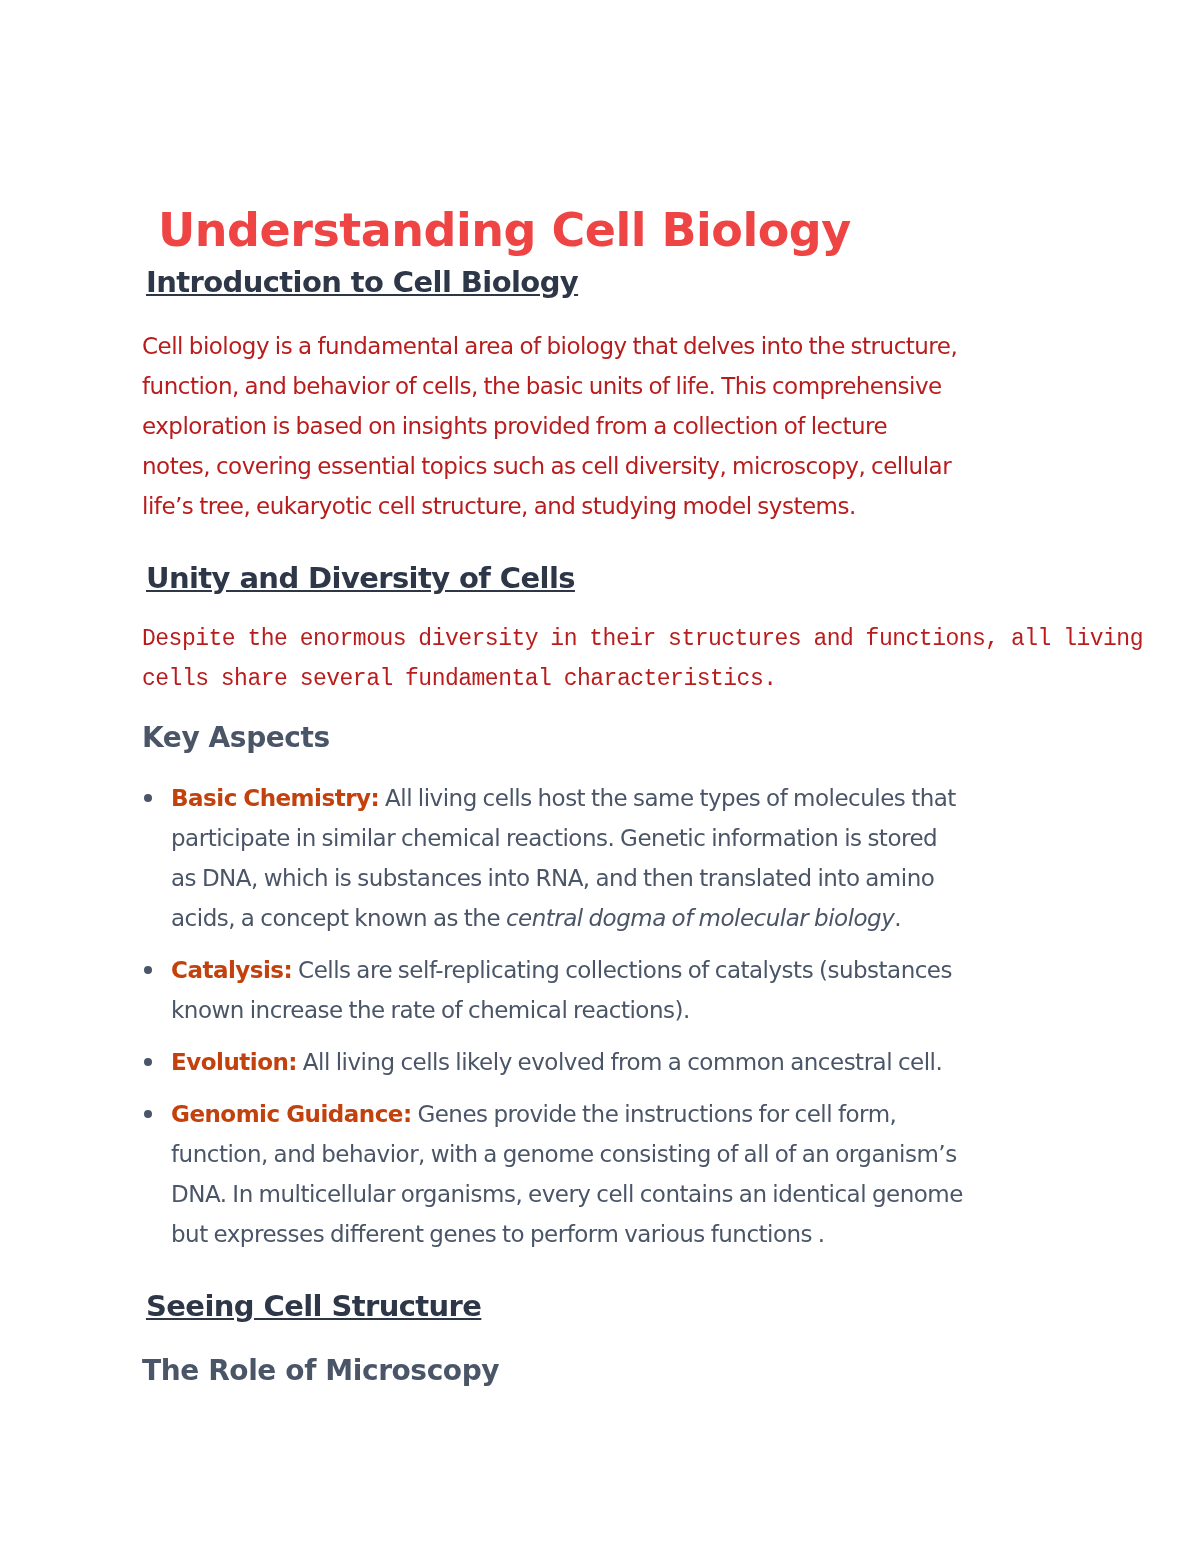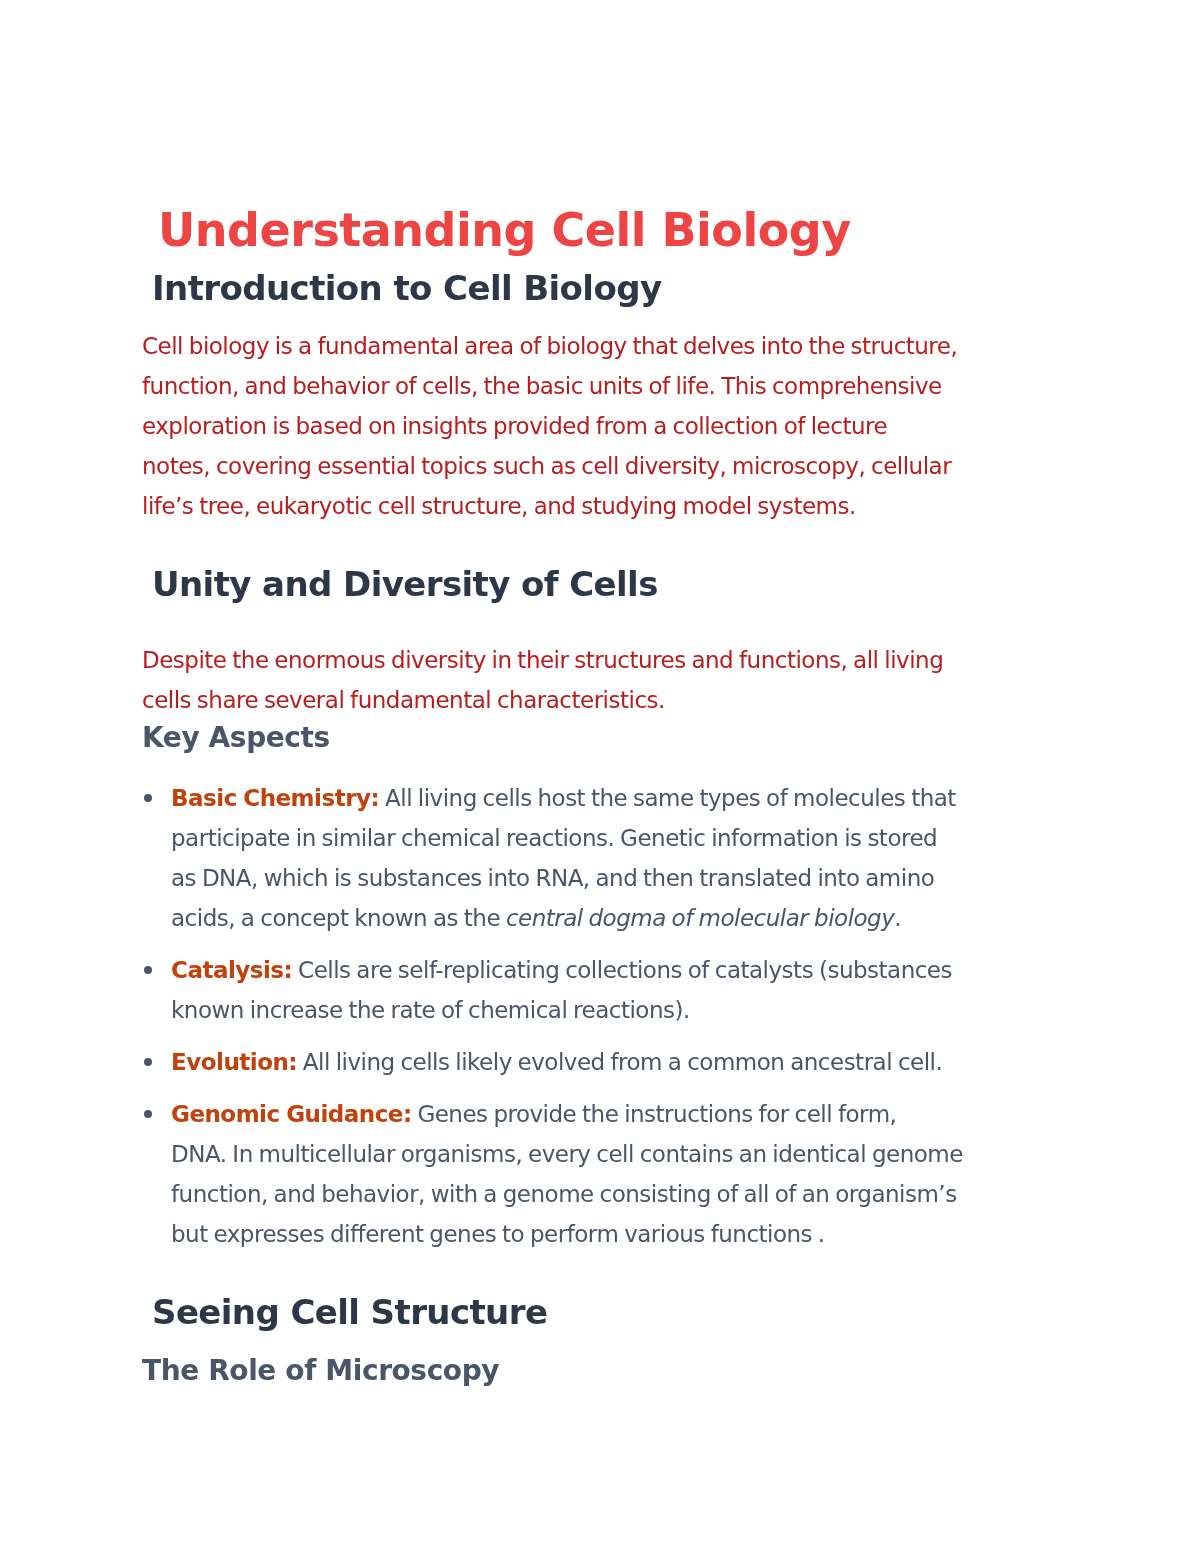--- a/index.html
+++ b/index.html
@@ -28,27 +28,28 @@
       font-size: 46px;
       font-weight: bold;
       color: #ef4444;
       letter-spacing: -0.5px;
       white-space: nowrap;
       line-height: 60px;
     }
     .h2 {
       position: absolute;
       left: 0;
-      margin: 10px;
-      font-size: 34px;
+      margin: 4px;
+      font-size: 29px;
       font-weight: bold;
       color: #2d3748;
       letter-spacing: -0.6px;
       white-space: nowrap;
       line-height: 44px;
+      text-decoration: underline;
     }
     .h3 {
       position: absolute;
       left: 0;
       margin: 0;
       font-size: 28px;
       font-weight: bold;
       color: #4a5568;
       letter-spacing: -0.4px;
       white-space: nowrap;
@@ -114,21 +115,21 @@
   <h2 class="h2" style="top:256px;">Introduction to Cell Biology</h2>
   <p class="para" style="top:326px;">
     <span class="line">Cell biology is a fundamental area of biology that delves into the structure,</span>
     <span class="line">function, and behavior of cells, the basic units of life. This comprehensive</span>
     <span class="line">exploration is based on insights provided from a collection of lecture</span>
     <span class="line">notes, covering essential topics such as cell diversity, microscopy, cellular</span>
     <span class="line">life’s tree, eukaryotic cell structure, and studying model systems.</span>
   </p>
 
   <h2 class="h2" style="top:552px;">Unity and Diversity of Cells</h2>
-  <p class="para" style="top:640px;">
+  <p class="para" style="top:619px;font-family:Liberation Mono, monospace;">
     <span class="line">Despite the enormous diversity in their structures and functions, all living</span>
     <span class="line">cells share several fundamental characteristics.</span>
   </p>
   <h3 class="h3" style="top:720px;">Key Aspects</h3>
 
   <ul class="aspects">
 
     <li style="top:0px;">
       <span class="bullet"></span>
       <div class="item-body">
@@ -161,22 +162,22 @@
         </span>
       </div>
     </li>
 
     <li style="top:316px;">
       <span class="bullet"></span>
       <div class="item-body">
         <span class="line">
           <span class="term">Genomic Guidance</span><span class="term">:</span><span> Genes provide the instructions for cell form,</span>
         </span>
+        <span class="line">function, and behavior, with a genome consisting of all of an organism’s</span>
         <span class="line">DNA. In multicellular organisms, every cell contains an identical genome</span>
-        <span class="line">function, and behavior, with a genome consisting of all of an organism’s</span>
         <span class="line">but expresses different genes to perform various functions .</span>
       </div>
     </li>
   </ul>
 
   <h2 class="h2" style="top:1280px;">Seeing Cell Structure</h2>
   <h3 class="h3" style="top:1353px;">The Role of Microscopy</h3>
 
 </div>
 

